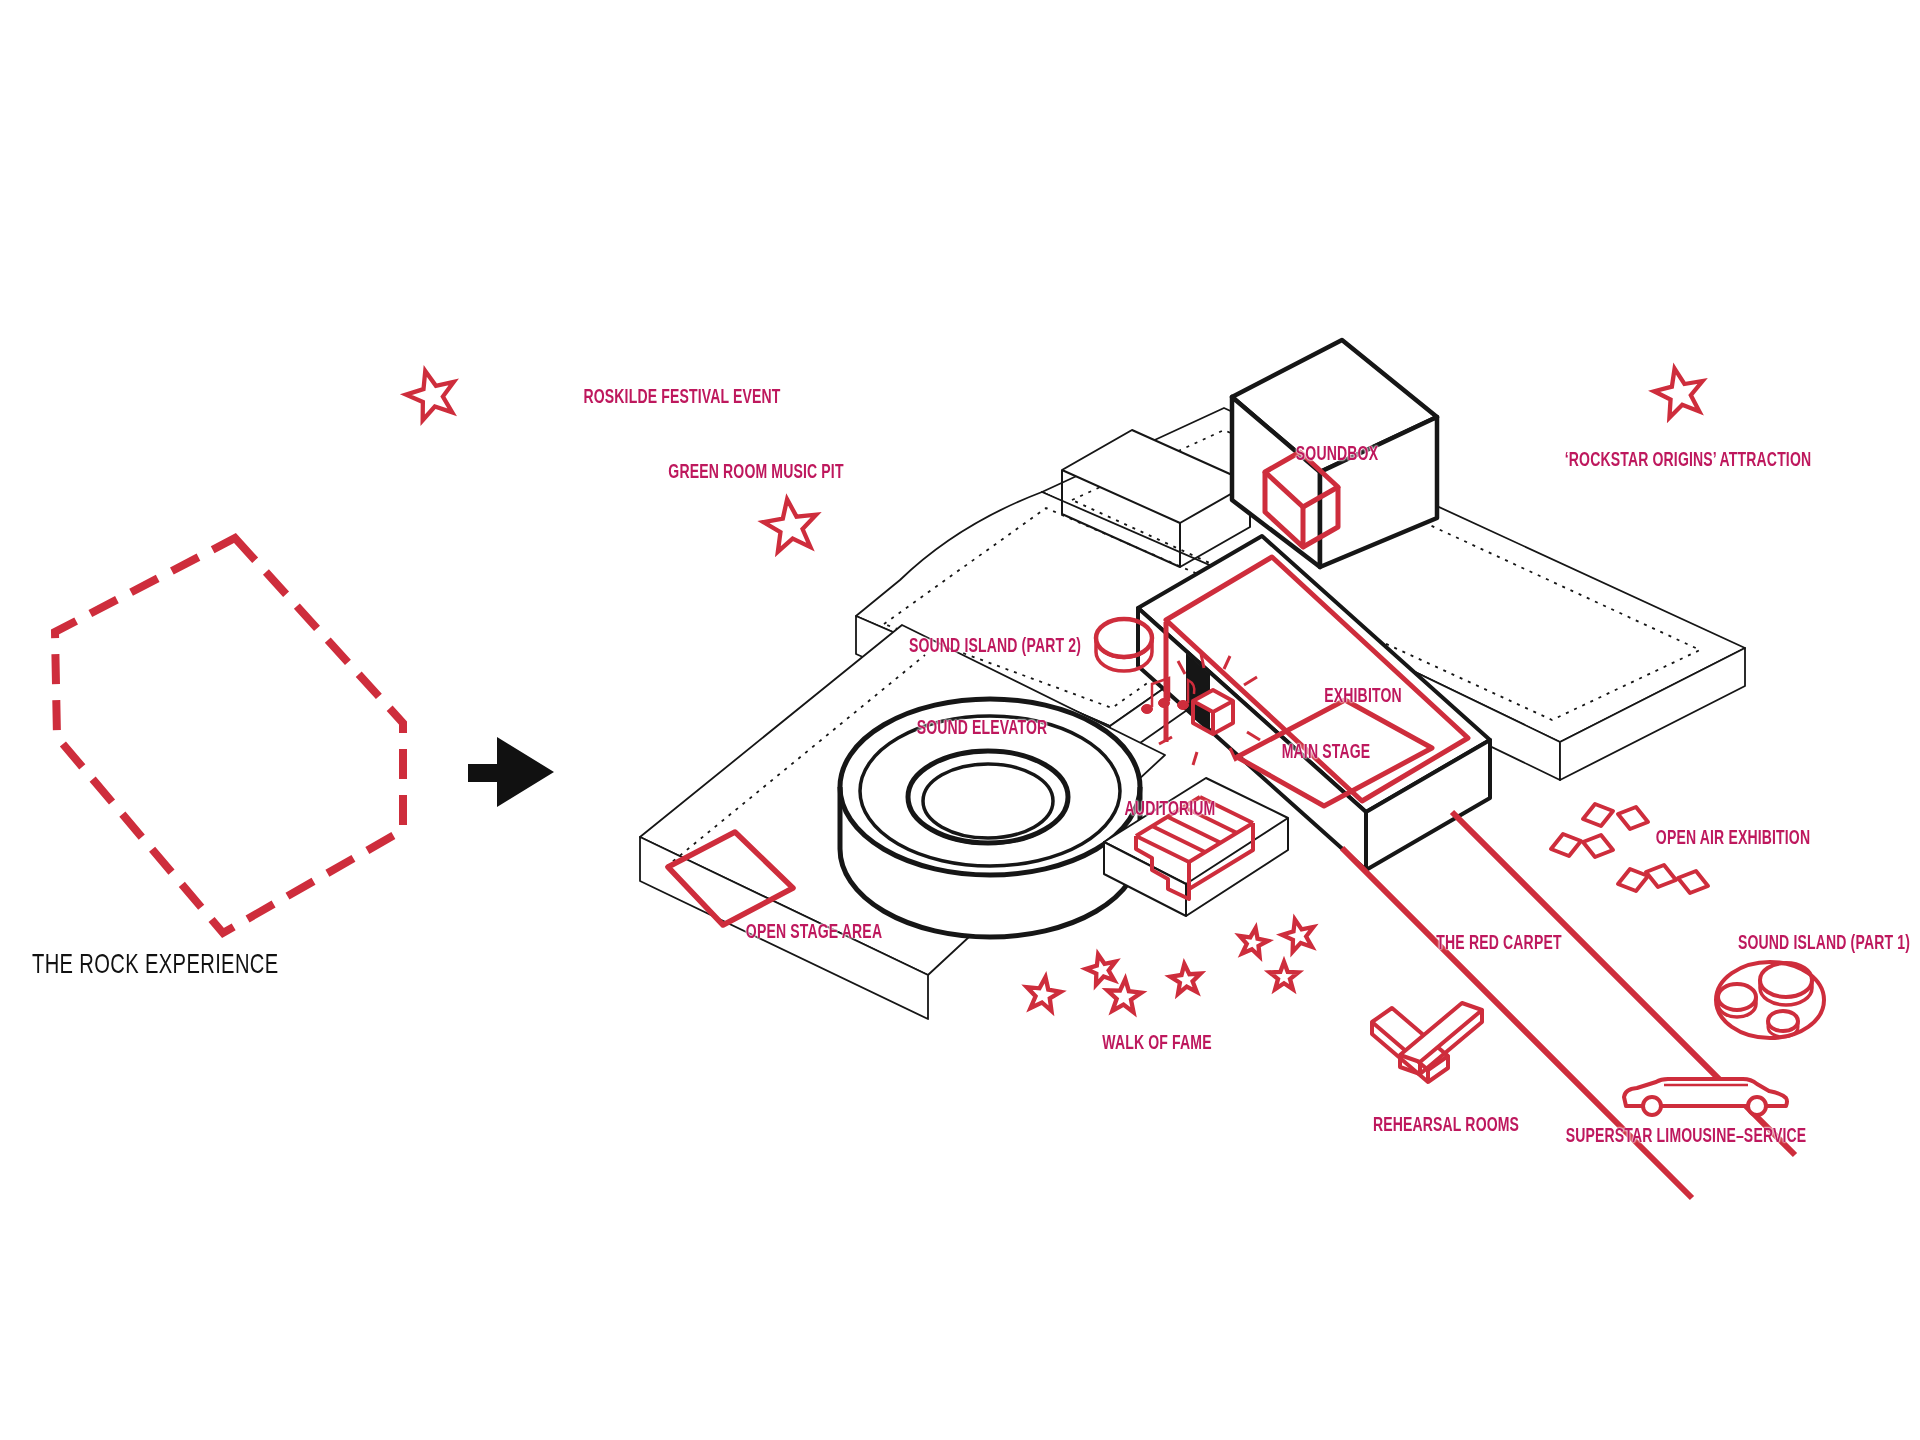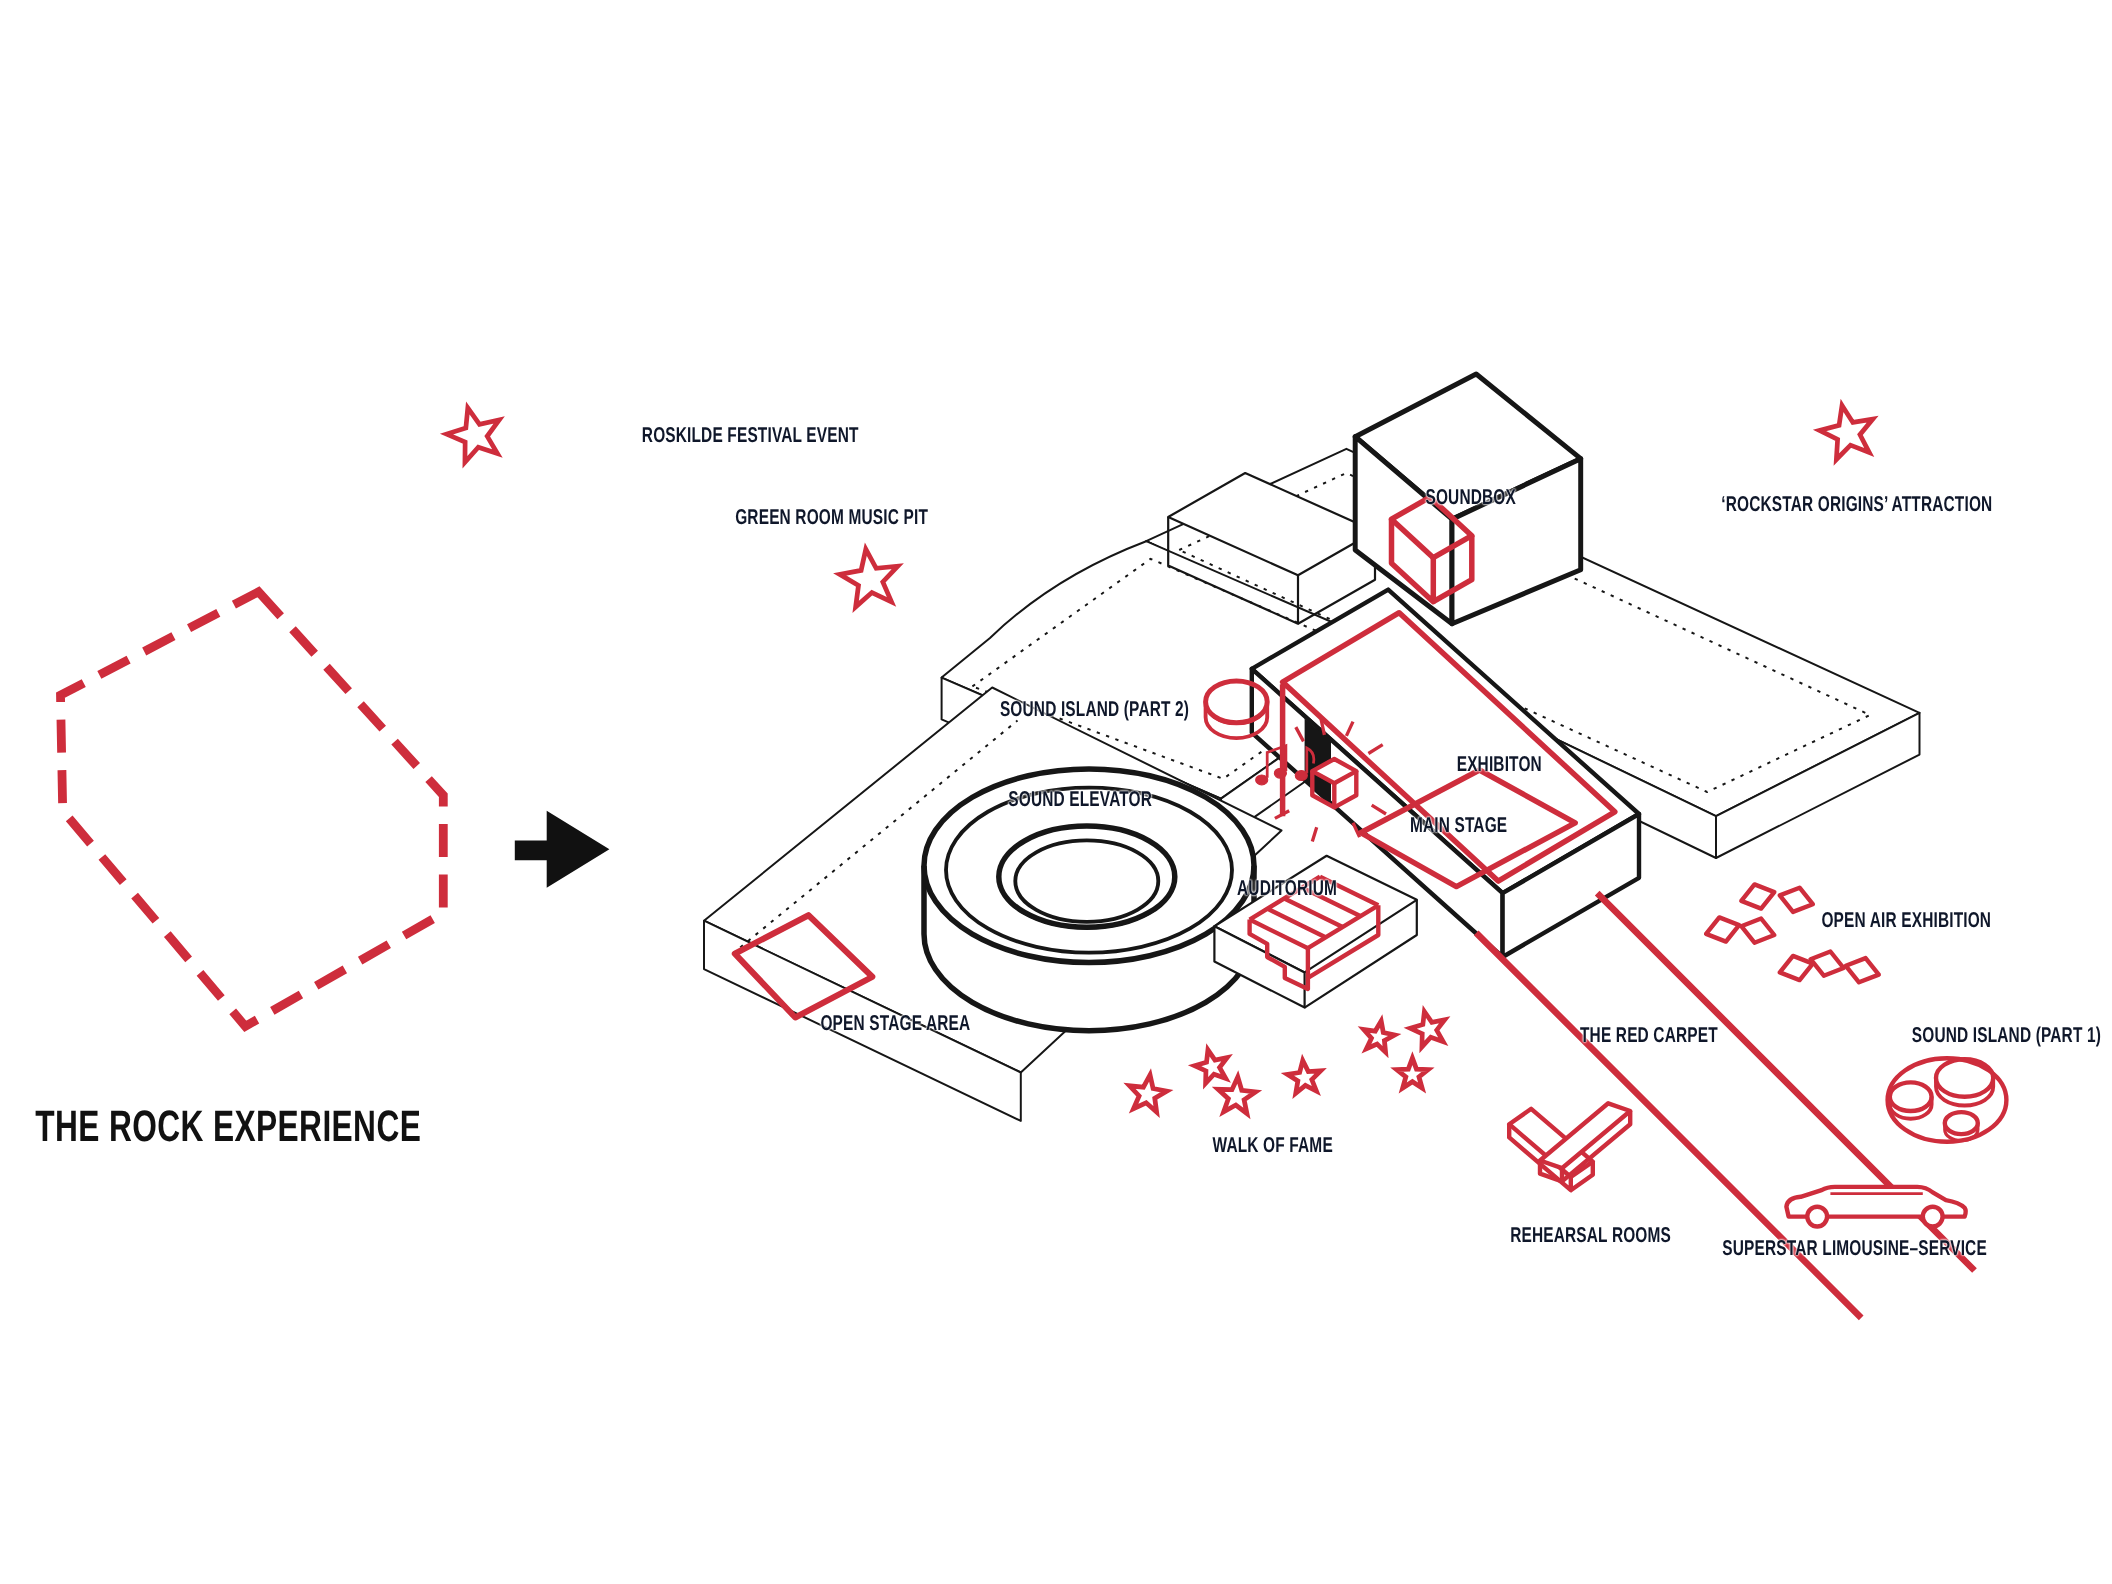--- a/index.html
+++ b/index.html
@@ -1,23 +1,23 @@
 <!DOCTYPE html>
 <html><head>
 <meta charset="utf-8">
 <style>
   html,body{margin:0;padding:0;background:#fff;}
   #stage{position:relative;width:1920px;height:1440px;background:#fff;overflow:hidden;
          font-family:"Liberation Sans",sans-serif;}
   #artwork{position:absolute;left:0;top:0;}
   .lbl{position:absolute;transform:translate(-50%,-50%);white-space:nowrap;
-       font-weight:700;font-size:19.5px;color:#0f172a;letter-spacing:.2px;}
+       font-weight:700;font-size:19.5px;color:#be185d;letter-spacing:.2px;}
   .lbl > span{display:inline-block;transform:scaleX(.72);transform-origin:center;
        text-shadow:0 0 2px #fff,0 0 2px #fff,0 0 3px #fff;}
-  .title{position:absolute;left:32px;top:1002px;font-weight:700;font-size:40px;color:#111;}
+  .title{position:absolute;left:32px;top:948px;font-weight:400;font-size:28px;color:#111;}
   .title > span{display:inline-block;transform:scaleX(.72);transform-origin:left center;
        letter-spacing:.5px;}
 </style>
 </head>
 <body>
 
 <div id="stage">
 
 <svg id="artwork" width="1920" height="1440" viewBox="0 0 1920 1440">
   <defs>

